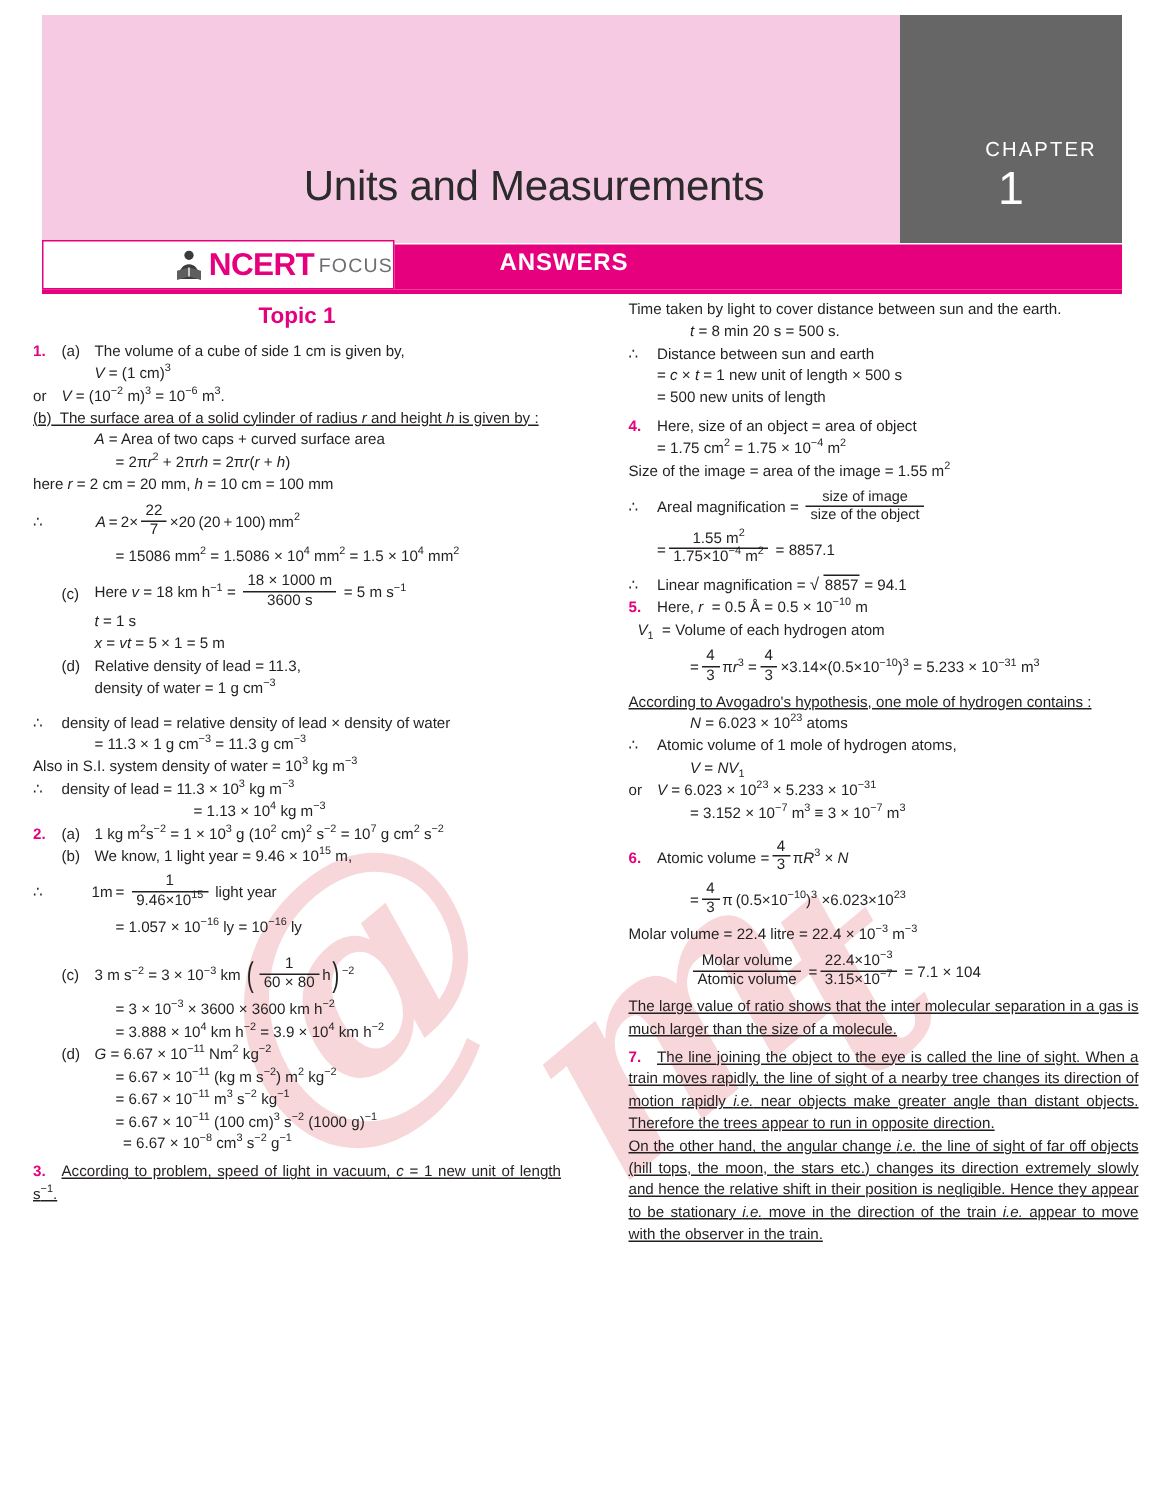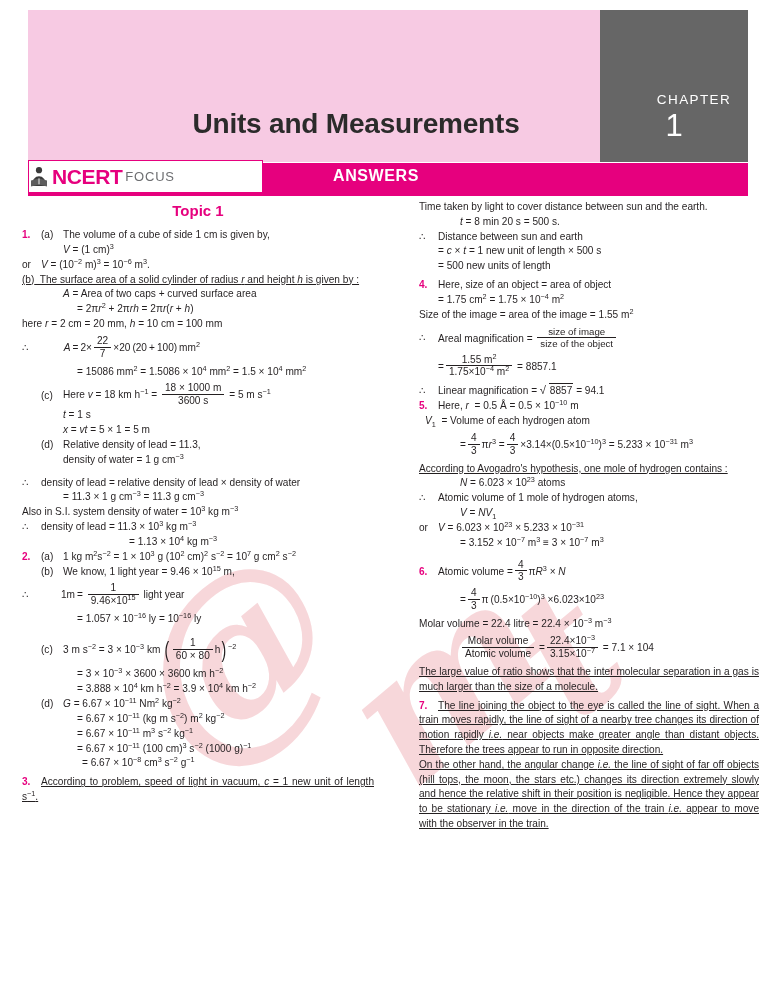--- a/index.html
+++ b/index.html
@@ -53,21 +53,21 @@
     font-size: 31px;
     font-weight: 400;
     line-height: 1.15;
   }
   .page-title {
     position: absolute;
     left: 28px; top: 108px;
     width: 656px;
     text-align: center;
     font-size: 28px;
-    font-weight: bold;
+    font-weight: normal;
     color: #2b2b2b;
     letter-spacing: -0.2px;
   }
 
   
   .bar-row {
     position: absolute;
     left: 0; top: 163px;
     width: 768px; height: 33px;
   }
@@ -78,21 +78,21 @@
     background: #e6007e;
   }
   .brand-box {
     position: absolute;
     left: 28px; top: -3px;
     width: 235px; height: 33px;
     background: #ffffff;
     border: 1px solid #e6007e;
     display: flex;
     align-items: center;
-    justify-content: flex-start;
+    justify-content: flex-end;
     gap: 3px;
   }
   .brand-icon { display: block; width: 20px; height: 22px; }
   .brand-ncert {
     font-size: 21px; font-weight: bold;
     color: #e6007e; letter-spacing: -0.4px;
   }
   .brand-focus {
     font-size: 13px; color: #6d6e71;
     letter-spacing: 0.8px; padding-bottom: 1px;

